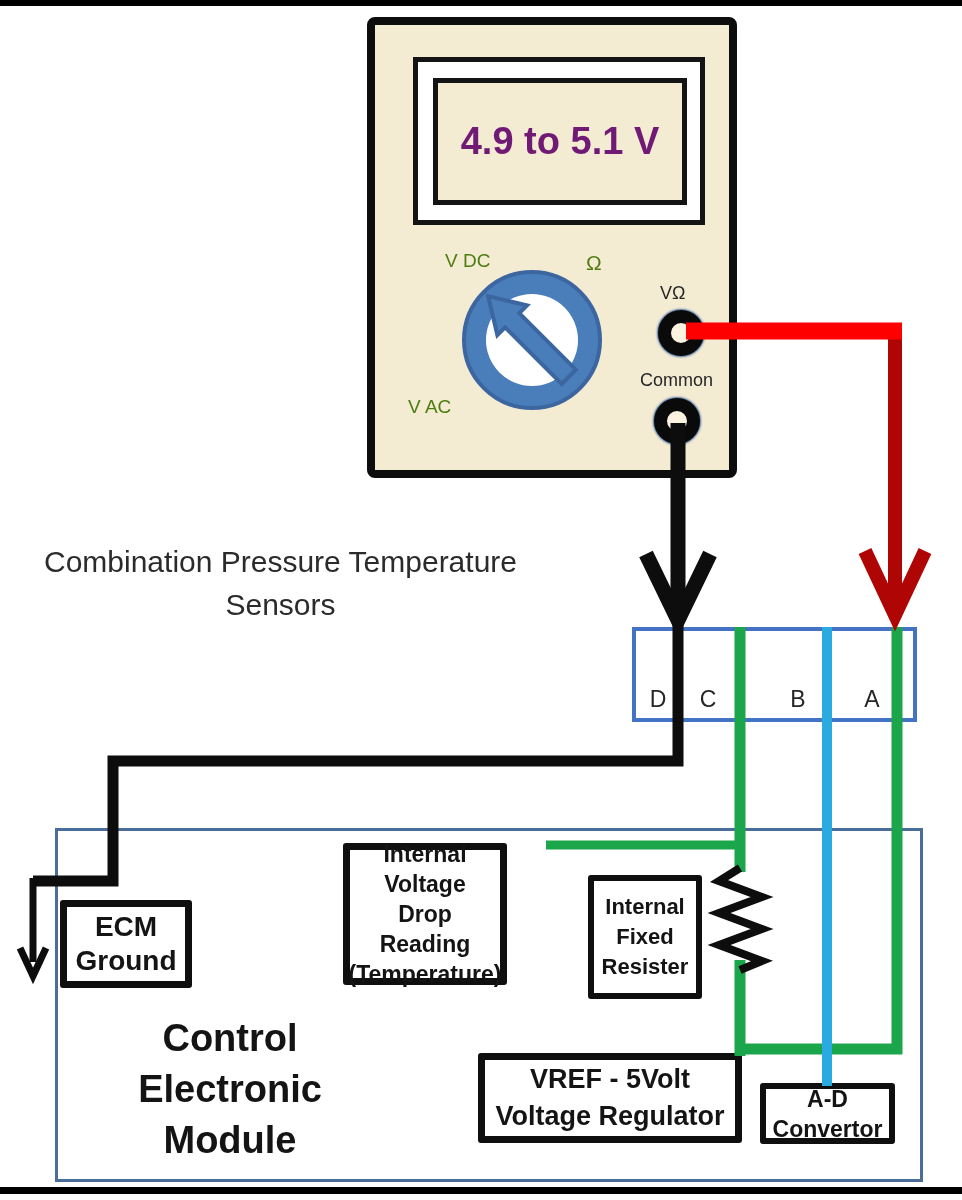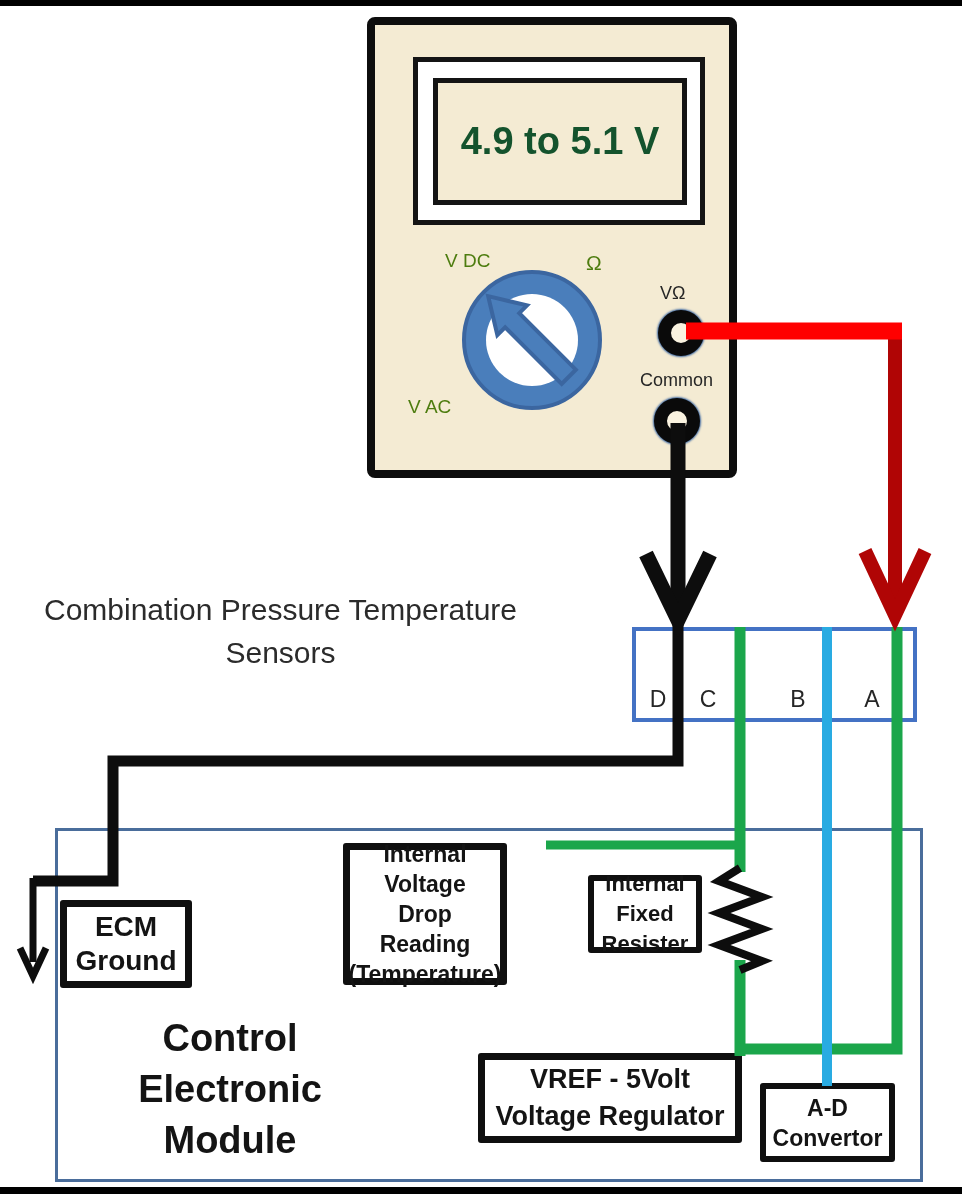--- a/index.html
+++ b/index.html
@@ -8,29 +8,29 @@
   .bar{position:absolute;left:0;width:962px;background:#000;}
 
   
   .meter{position:absolute;left:367px;top:17px;width:370px;height:461px;
          background:#f4ebd3;border:8px solid #0d0d0d;border-radius:8px;box-sizing:border-box;}
   .meter-frame{position:absolute;left:413px;top:57px;width:292px;height:168px;
          background:#ffffff;border:5px solid #141414;box-sizing:border-box;}
   .meter-display{position:absolute;left:433px;top:78px;width:254px;height:127px;
          background:#f4ebd3;border:5px solid #141414;box-sizing:border-box;
          display:flex;align-items:center;justify-content:center;
-         font-size:38px;font-weight:bold;color:#14532d;}
+         font-size:38px;font-weight:bold;color:#701a75;}
   .dial-label{position:absolute;font-size:19px;color:#4d7c0f;}
   .jack-label{position:absolute;font-size:18px;color:#262626;}
   .jack{position:absolute;width:46px;height:46px;border:13px solid #0a0a0a;border-radius:50%;
         background:#faf3e0;box-sizing:border-box;box-shadow:0 0 2px 1px #3b66a0;}
 
   
   .sensor-title{position:absolute;left:18px;top:540px;width:525px;text-align:center;
-        font-size:30px;line-height:43px;color:#2b2b2b;margin-top:48px;}
+        font-size:30px;line-height:43px;color:#2b2b2b;}
   .legend{position:absolute;left:127px;top:633px;font-size:22px;font-weight:bold;
         line-height:31px;color:#1f1f1f;}
 
   
   .connector{position:absolute;left:632px;top:627px;width:285px;height:95px;
         border:4px solid #4472c4;box-sizing:border-box;background:transparent;}
   .pin{position:absolute;top:686px;width:22px;text-align:center;font-size:23px;color:#262626;}
 
   
   .ecm{position:absolute;left:55px;top:828px;width:868px;height:354px;
@@ -82,32 +82,32 @@
     <div>Ground</div>
   </div>
 
   <div class="blackbox" style="left:343px;top:843px;width:164px;height:142px;font-size:23px;line-height:30px;">
     <div>Internal Voltage</div>
     <div>Drop</div>
     <div>Reading</div>
     <div>(Temperature)</div>
   </div>
 
-  <div class="blackbox" style="left:588px;top:875px;width:114px;height:78px;border-width:6px;font-size:22px;line-height:30px;">
+  <div class="blackbox" style="left:588px;top:875px;width:114px;height:124px;border-width:6px;font-size:22px;line-height:30px;">
     <div>Internal</div>
     <div>Fixed</div>
     <div>Resister</div>
   </div>
 
   <div class="blackbox" style="left:478px;top:1053px;width:264px;height:90px;font-size:27px;line-height:37px;">
     <div>VREF - 5Volt</div>
     <div>Voltage Regulator</div>
   </div>
 
-  <div class="blackbox" style="left:760px;top:1083px;width:135px;height:79px;border-width:6px;font-size:23px;line-height:30px;">
+  <div class="blackbox" style="left:760px;top:1083px;width:135px;height:61px;border-width:6px;font-size:23px;line-height:30px;">
     <div>A-D</div>
     <div>Convertor</div>
   </div>
 
   <div class="ecm-title">
     <div>Control</div>
     <div>Electronic</div>
     <div>Module</div>
   </div>
 

